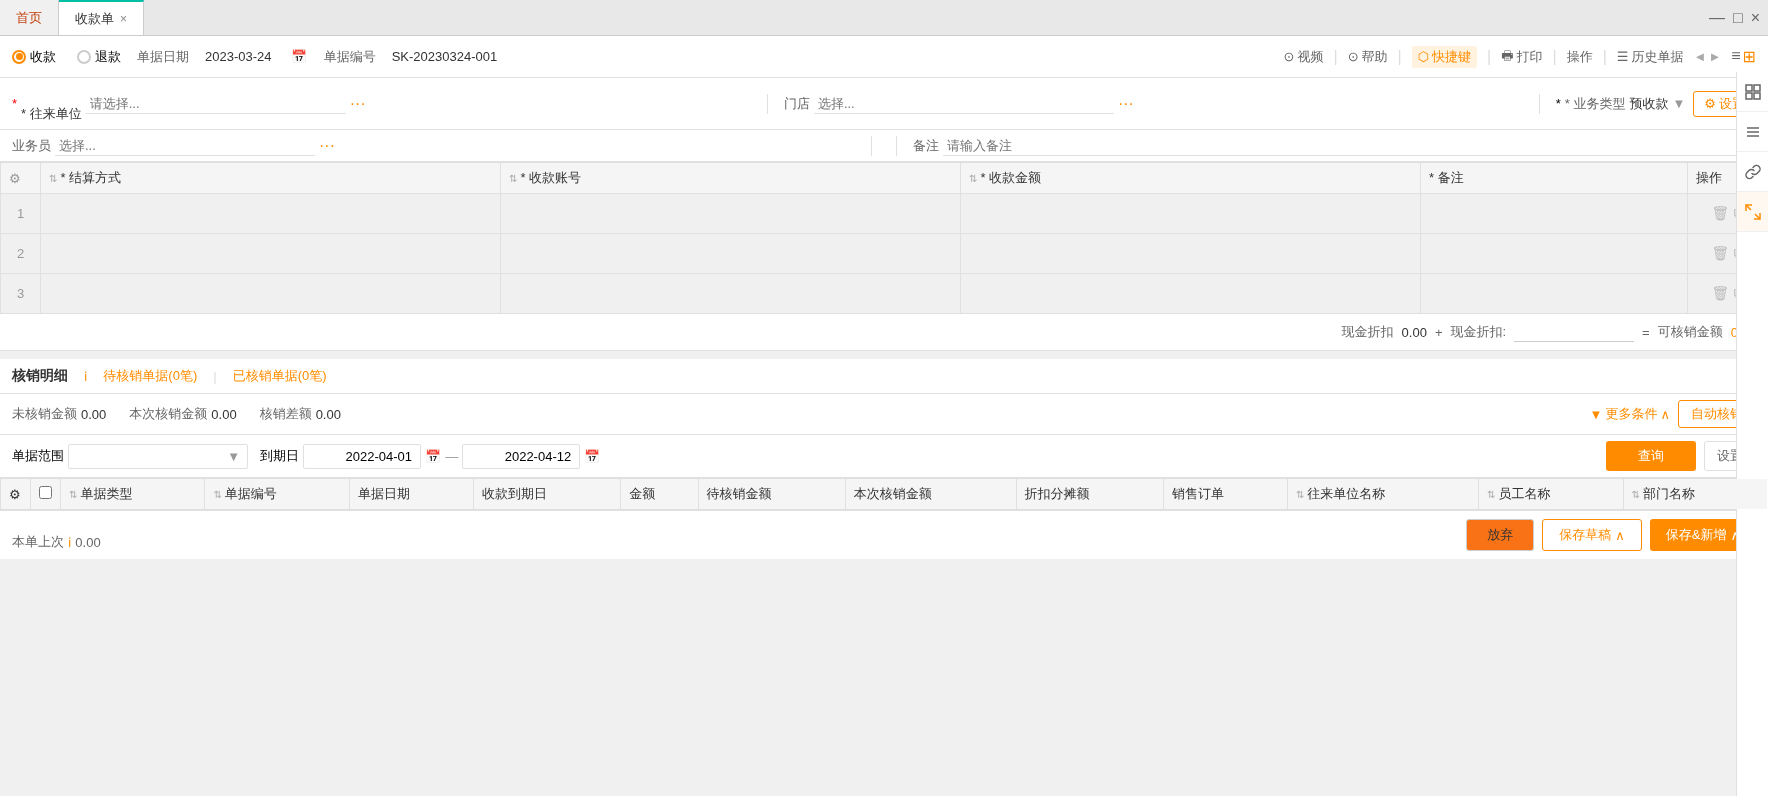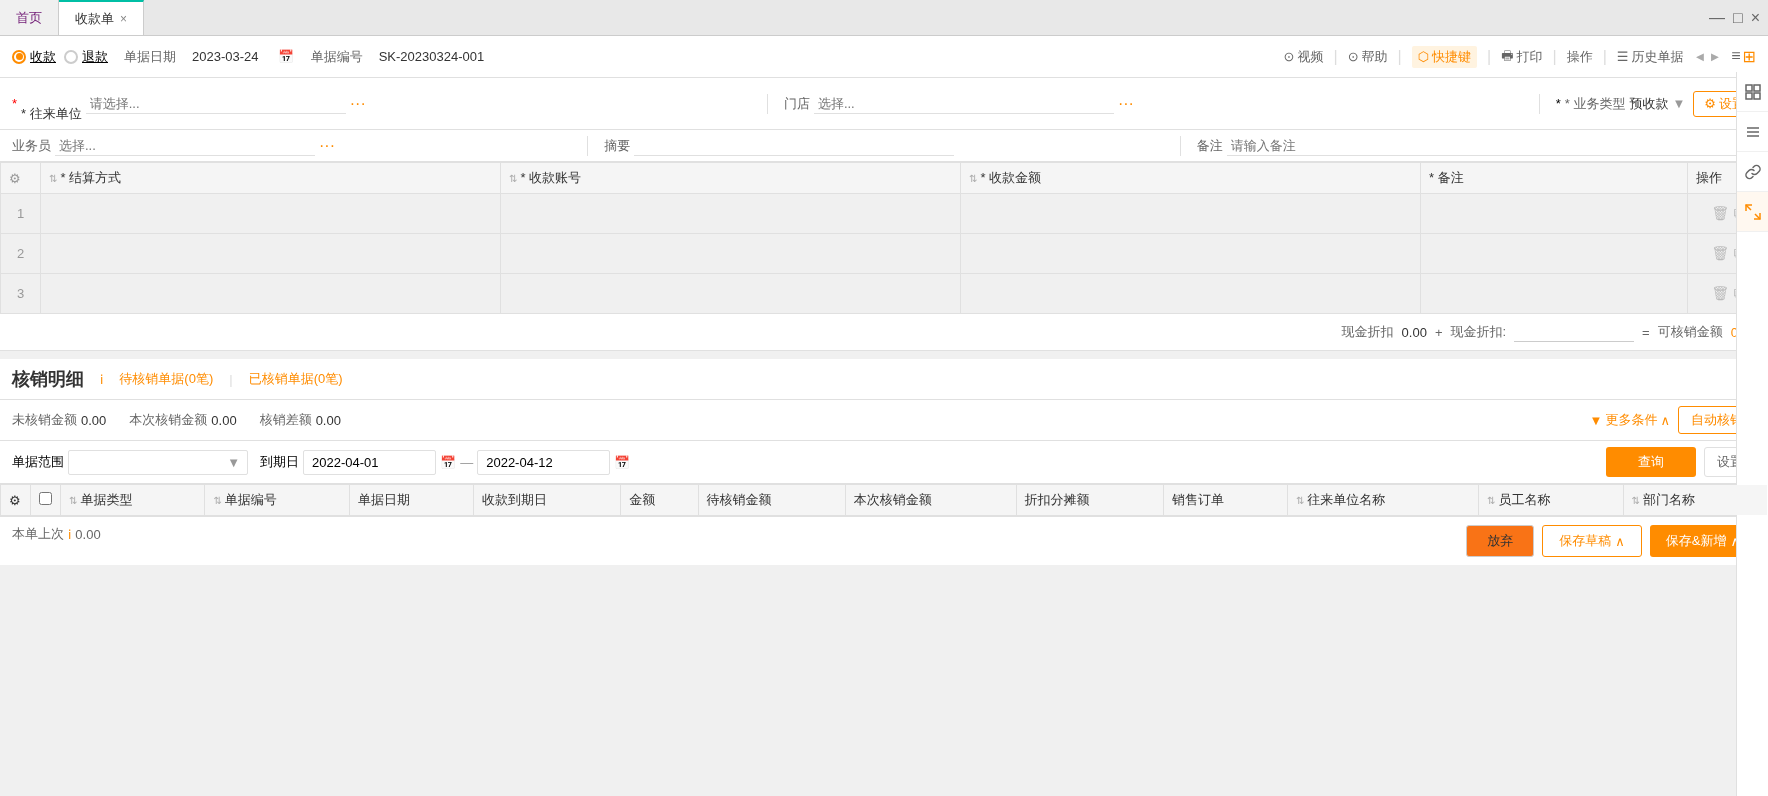--- a/index.html
+++ b/index.html
@@ -4,36 +4,36 @@
   <style>
     * { box-sizing: border-box; margin: 0; padding: 0; font-family: "Microsoft YaHei", "SimHei", sans-serif; font-size: 13px; }
     body { background: #f0f0f0; width: 1768px; height: 796px; overflow: hidden; }
 
     
     .tab-bar {
       display: flex; align-items: center; background: #e8e8e8; height: 36px; border-bottom: 1px solid #ccc;
     }
     .tab-home {
       background: #f0f0f0; padding: 0 16px; height: 100%; display: flex; align-items: center;
-      color: #701a75; cursor: pointer; border-right: 1px solid #ccc;
+      color: #c2410c; cursor: pointer; border-right: 1px solid #ccc;
     }
     .tab-active {
       background: #fff; padding: 0 16px; height: 100%; display: flex; align-items: center;
       color: #333; cursor: pointer; border-right: 1px solid #ccc; border-top: 2px solid #00bfa5;
     }
     .tab-close { margin-left: 6px; color: #888; cursor: pointer; font-size: 12px; }
     .tab-bar-right { margin-left: auto; display: flex; align-items: center; padding-right: 8px; gap: 8px; }
     .tab-bar-right span { color: #666; cursor: pointer; font-size: 14px; }
 
     
     .toolbar-row {
       display: flex; align-items: center; padding: 6px 12px; border-bottom: 1px solid #e0e0e0;
       background: #fff; gap: 16px; min-height: 42px;
     }
-    .radio-group { display: flex; align-items: center; gap: 8px; text-decoration: underline; }
+    .radio-group { display: flex; align-items: center; gap: 21px; }
     .radio-item { display: flex; align-items: center; gap: 4px; cursor: pointer; }
     .radio-dot { width: 14px; height: 14px; border-radius: 50%; border: 2px solid #ccc; display: flex; align-items: center; justify-content: center; }
     .radio-dot.active { border-color: #ff8c00; }
     .radio-dot.active::after { content: ''; width: 7px; height: 7px; border-radius: 50%; background: #ff8c00; }
     .separator { color: #ddd; font-size: 16px; }
     .field-label { color: #666; white-space: nowrap; }
     .field-value { color: #333; }
     .date-icon { color: #ff8c00; cursor: pointer; margin-left: 4px; }
     .toolbar-right { margin-left: auto; display: flex; align-items: center; gap: 10px; }
     .toolbar-btn { display: flex; align-items: center; gap: 3px; color: #666; cursor: pointer; white-space: nowrap; }
@@ -97,21 +97,21 @@
     .summary-input { width: 120px; border-bottom: 1px solid #ccc; outline: none; border-top: none; border-left: none; border-right: none; padding: 2px 4px; }
 
     
     .section-divider { background: #f0f0f0; height: 8px; }
 
     
     .verify-section { background: #fff; flex: 1; overflow: hidden; display: flex; flex-direction: column; }
     .verify-header {
       display: flex; align-items: center; padding: 8px 12px; border-bottom: 1px solid #e0e0e0; gap: 16px;
     }
-    .verify-title { font-size: 18px; font-weight: 600; color: #333; }
+    .verify-title { font-size: 14px; font-weight: 600; color: #333; }
     .verify-info-icon { color: #ff8c00; cursor: pointer; }
     .verify-tab { color: #ff8c00; cursor: pointer; font-size: 13px; }
     .verify-tab-separator { color: #ddd; }
 
     .verify-stats-row {
       display: flex; align-items: center; padding: 6px 12px; border-bottom: 1px solid #e0e0e0; gap: 23px;
     }
     .stat-item { display: flex; align-items: center; gap: 4px; color: #666; }
     .stat-value { color: #333; }
     .verify-right { margin-left: auto; display: flex; align-items: center; gap: 8px; }
@@ -127,21 +127,21 @@
       background: #fff;
     }
     .filter-field { display: flex; align-items: center; gap: 4px; }
     .filter-select-wrapper { position: relative; }
     .filter-select-el {
       width: 180px; border: 1px solid #e0e0e0; padding: 4px 8px; border-radius: 2px;
       outline: none; background: #fff; appearance: none;
     }
     .filter-select-arrow { position: absolute; right: 8px; top: 50%; transform: translateY(-50%); color: #999; pointer-events: none; }
     .date-field { display: flex; align-items: center; gap: 4px; }
-    .date-input { border: 1px solid #e0e0e0; padding: 4px 8px; border-radius: 2px; width: 133px; outline: none; }
+    .date-input { border: 1px solid #e0e0e0; padding: 4px 8px; border-radius: 2px; width: 118px; outline: none; text-align: right; }
     .date-cal-icon { color: #999; cursor: pointer; }
     .dash { color: #999; }
     .query-btn {
       background: #ff8c00; color: #fff; border: none; padding: 5px 32px;
       border-radius: 3px; cursor: pointer; margin-left: auto;
     }
     .setting-btn-outline {
       background: #fff; border: 1px solid #e0e0e0; color: #666; padding: 5px 12px;
       border-radius: 3px; cursor: pointer;
     }
@@ -152,21 +152,21 @@
     .bottom-table { width: 100%; border-collapse: collapse; }
     .bottom-table th {
       background: #f5f5f5; border: 1px solid #e0e0e0; padding: 6px 8px;
       color: #333; font-weight: normal; text-align: left; white-space: nowrap;
       position: sticky; top: 0; z-index: 1;
     }
     .checkbox-col { width: 30px; text-align: center; }
 
     
     .footer-bar {
-      display: flex; align-items: flex-start; padding: 8px 12px; border-top: 1px solid #e0e0e0;
+      display: flex; align-items: flex-end; padding: 8px 12px; border-top: 1px solid #e0e0e0;
       background: #fff; gap: 8px;
     }
     .footer-stat { color: #666; display: flex; align-items: center; gap: 4px; }
     .footer-right { margin-left: auto; display: flex; gap: 8px; }
     .abandon-btn {
       background: #f97316; border: 1px solid #ccc; color: #333; padding: 6px 20px;
       border-radius: 3px; cursor: pointer;
     }
     .save-draft-btn {
       background: #fff; border: 1px solid #ff8c00; color: #ff8c00; padding: 6px 16px;
@@ -300,24 +300,20 @@
     </button>
   </div>
 
   <div class="form-row2">
     <div class="form-field">
       <span class="field-label">业务员</span>
       <input class="form-input" style="max-width: 260px;" placeholder="选择...">
       <span class="more-btn">···</span>
     </div>
     <div class="form-divider"></div>
-    <div class="form-field">
-      <span class="field-label">摘要</span>
-      <input class="form-input" style="max-width: 320px;">
-    </div>
     <div class="form-divider"></div>
     <div class="form-field">
       <span class="field-label">备注</span>
       <input class="form-input" placeholder="请输入备注" style="">
     </div>
   </div>
 
   <div class="table-container">
     <table class="data-table">
       <thead>

